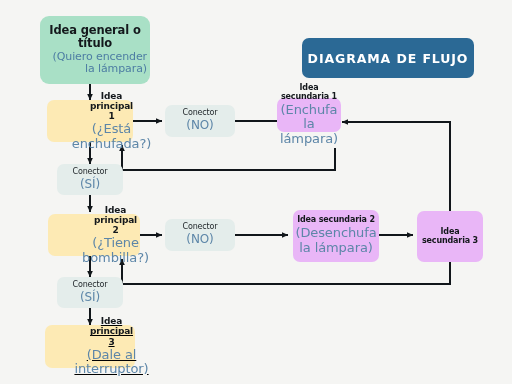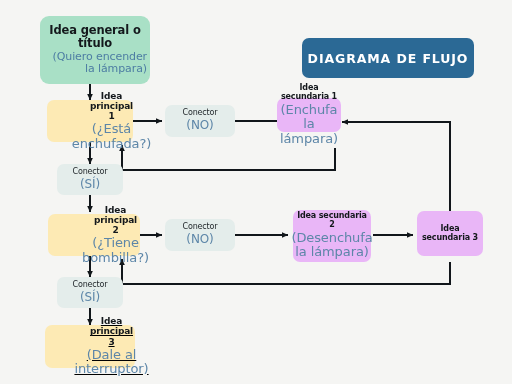--- a/index.html
+++ b/index.html
@@ -148,26 +148,26 @@
 <div class="node main-idea" style="left:48px; top:214px; width:92px; height:42px;">
   <span class="title">Idea principal 2</span>
   <span class="sub">(¿Tiene bombilla?)</span>
 </div>
 
 <div class="node connector" style="left:165px; top:219px; width:70px; height:32px;">
   <span class="title">Conector</span>
   <span class="sub">(NO)</span>
 </div>
 
-<div class="node secondary" style="left:293px; top:210px; width:78px; height:52px;">
+<div class="node secondary" style="left:293px; top:210px; width:86px; height:52px;">
   <span class="title">Idea secundaria 2</span>
   <span class="sub">(Desenchufa la lámpara)</span>
 </div>
 
-<div class="node secondary" style="left:417px; top:211px; width:66px; height:45px;">
+<div class="node secondary" style="left:417px; top:211px; width:66px; height:51px;">
   <span class="title">Idea secundaria 3</span>
 </div>
 
 <div class="node connector" style="left:57px; top:277px; width:66px; height:31px;">
   <span class="title">Conector</span>
   <span class="sub">(SÍ)</span>
 </div>
 
 <div class="node main-idea" style="left:45px; top:325px; width:90px; height:43px;text-decoration:underline;">
   <span class="title">Idea principal 3</span>

